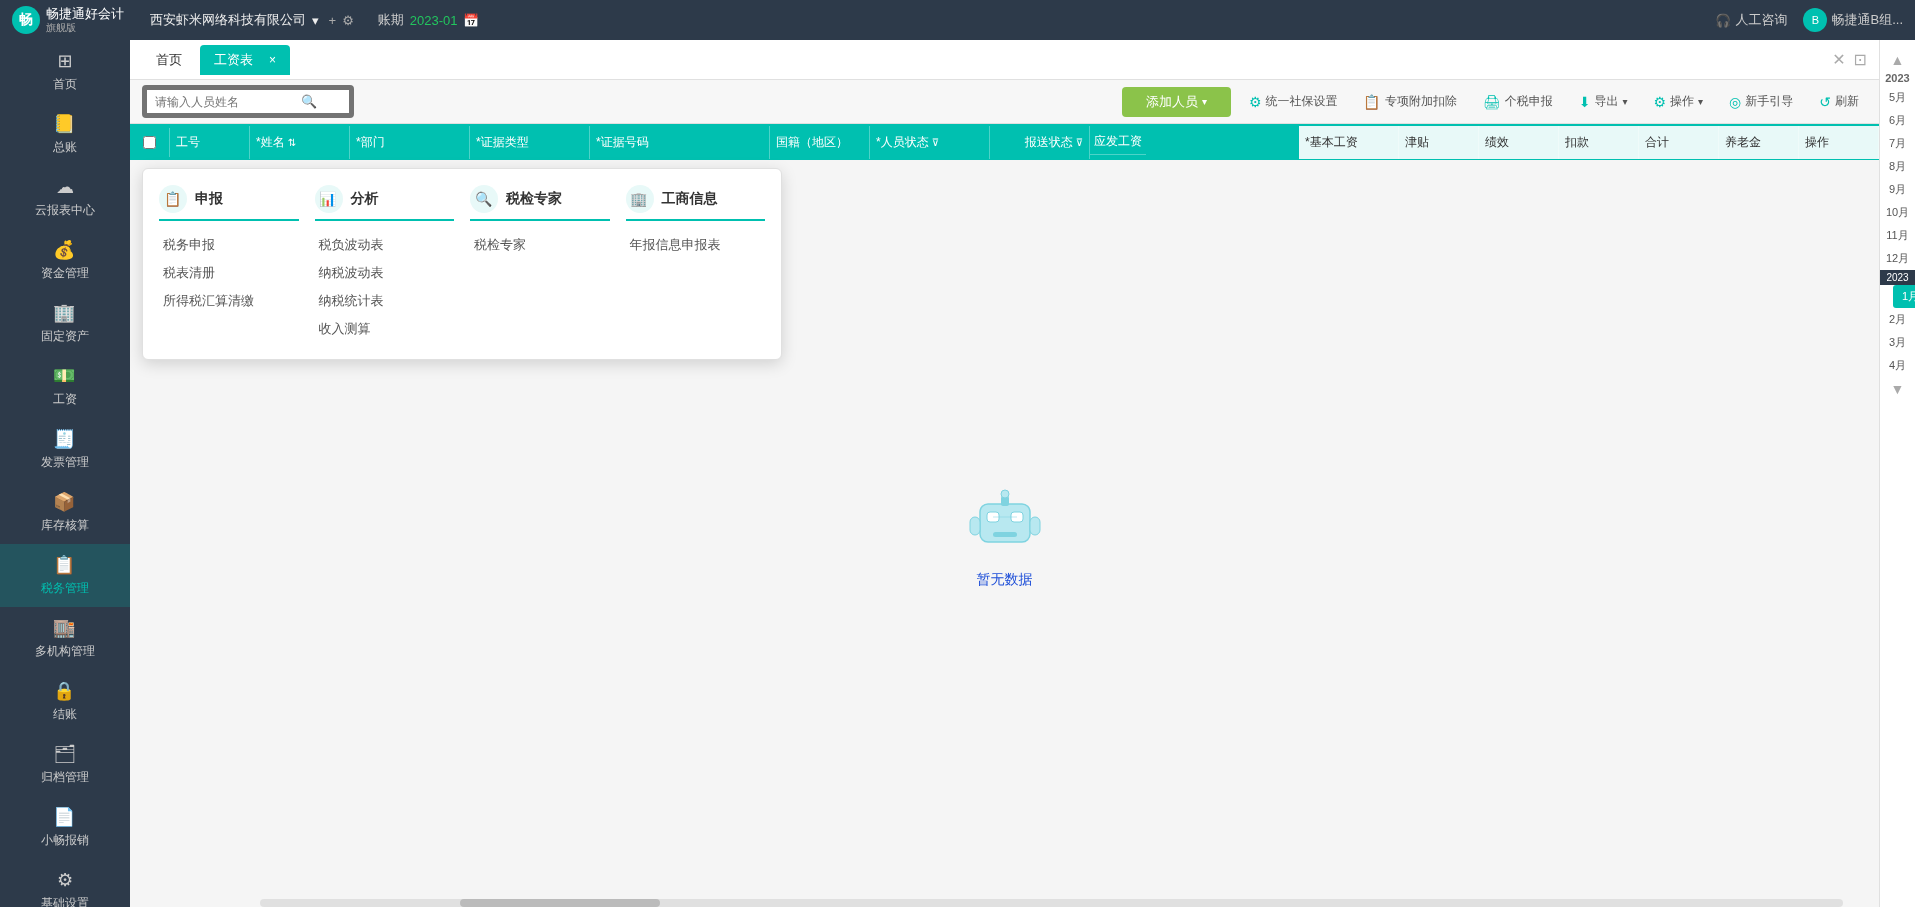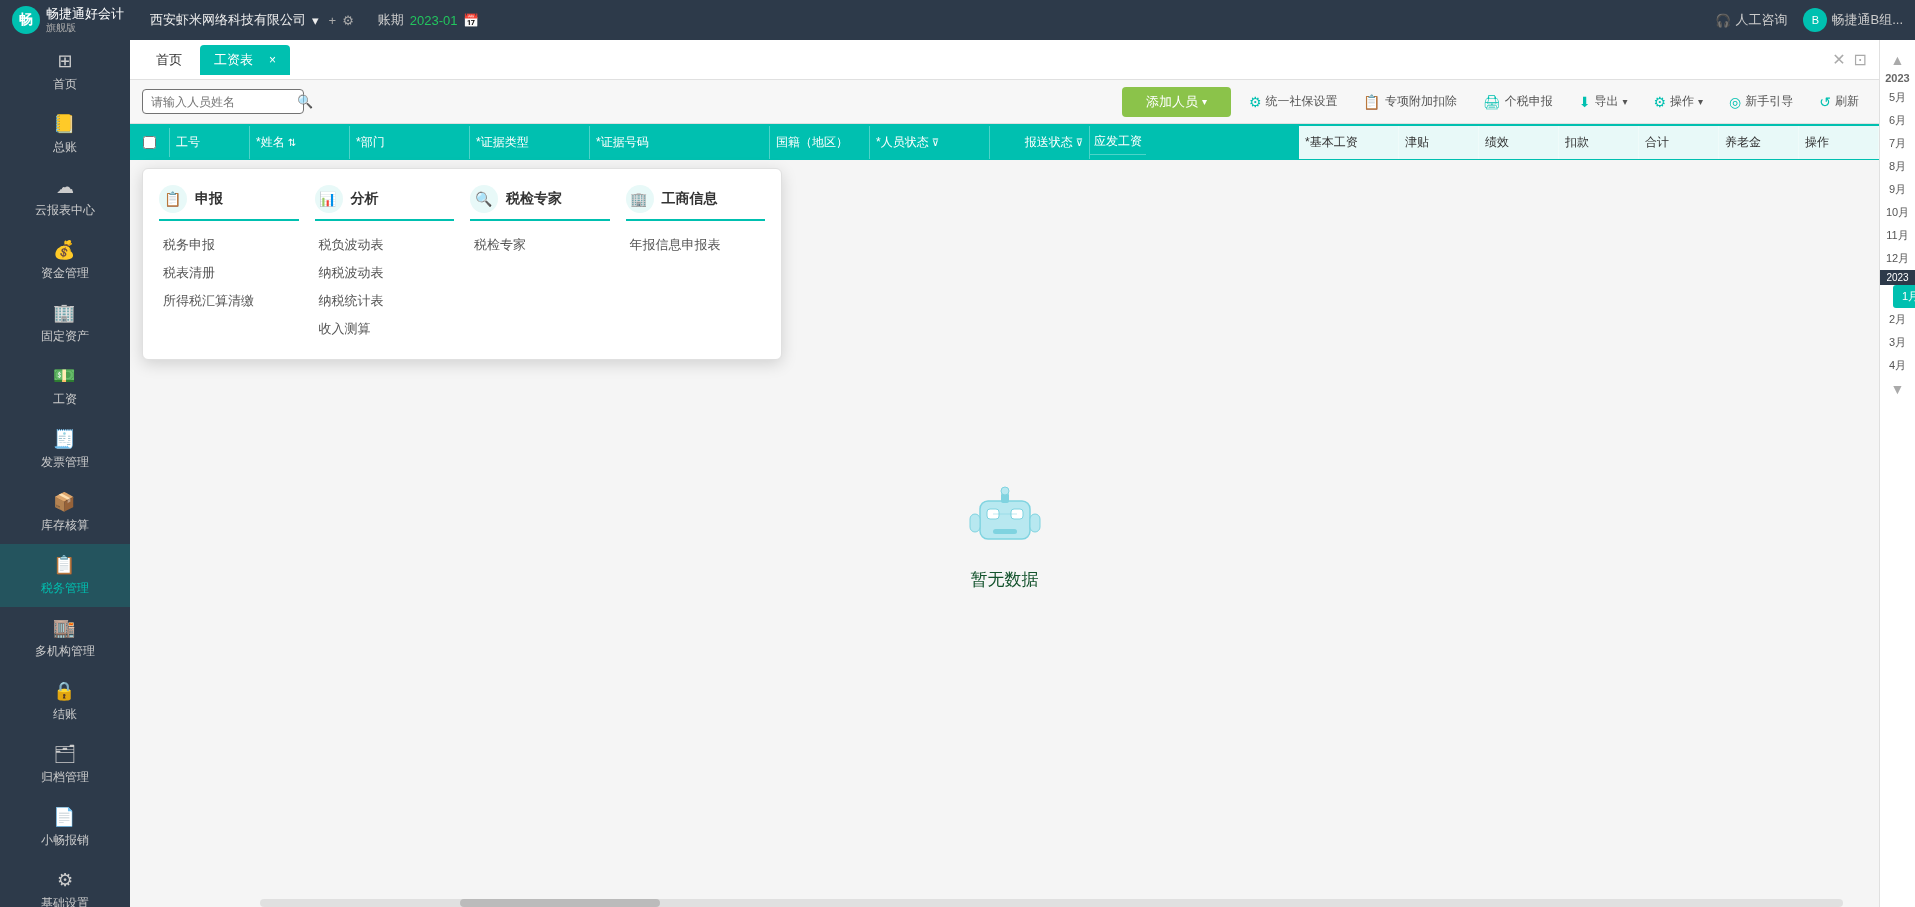--- a/index.html
+++ b/index.html
@@ -185,26 +185,26 @@
       background: #f7f7f7;
       display: flex;
       align-items: center;
       padding: 0 12px;
       gap: 10px;
       border-bottom: 1px solid #e0e0e0;
     }
     .search-box {
       display: flex;
       align-items: center;
-      border: 1px solid #737373;
+      border: 5px solid #737373;
       border-radius: 4px;
       padding: 4px 8px;
       background: #fff;
       gap: 6px;
-      width: 162px;
+      width: 212px;
     }
     .search-box input {
       border: none;
       outline: none;
       font-size: 12px;
       color: #999;
       width: 140px;
       background: transparent;
     }
     .btn-add-person {
@@ -273,21 +273,21 @@
       flex-direction: column;
       align-items: center;
       justify-content: center;
       flex: 1;
       gap: 12px;
     }
     .empty-icon {
       width: 80px;
       height: 80px;
     }
-    .empty-text { color: #14532d; font-size: 17px; }
+    .empty-text { color: #1d4ed8; font-size: 14px; }
 
     
     .dropdown-overlay {
       position: absolute;
       top: 44px;
       left: 12px;
       background: #fff;
       border: 1px solid #e0e0e0;
       border-radius: 6px;
       box-shadow: 0 4px 16px rgba(0,0,0,0.15);

